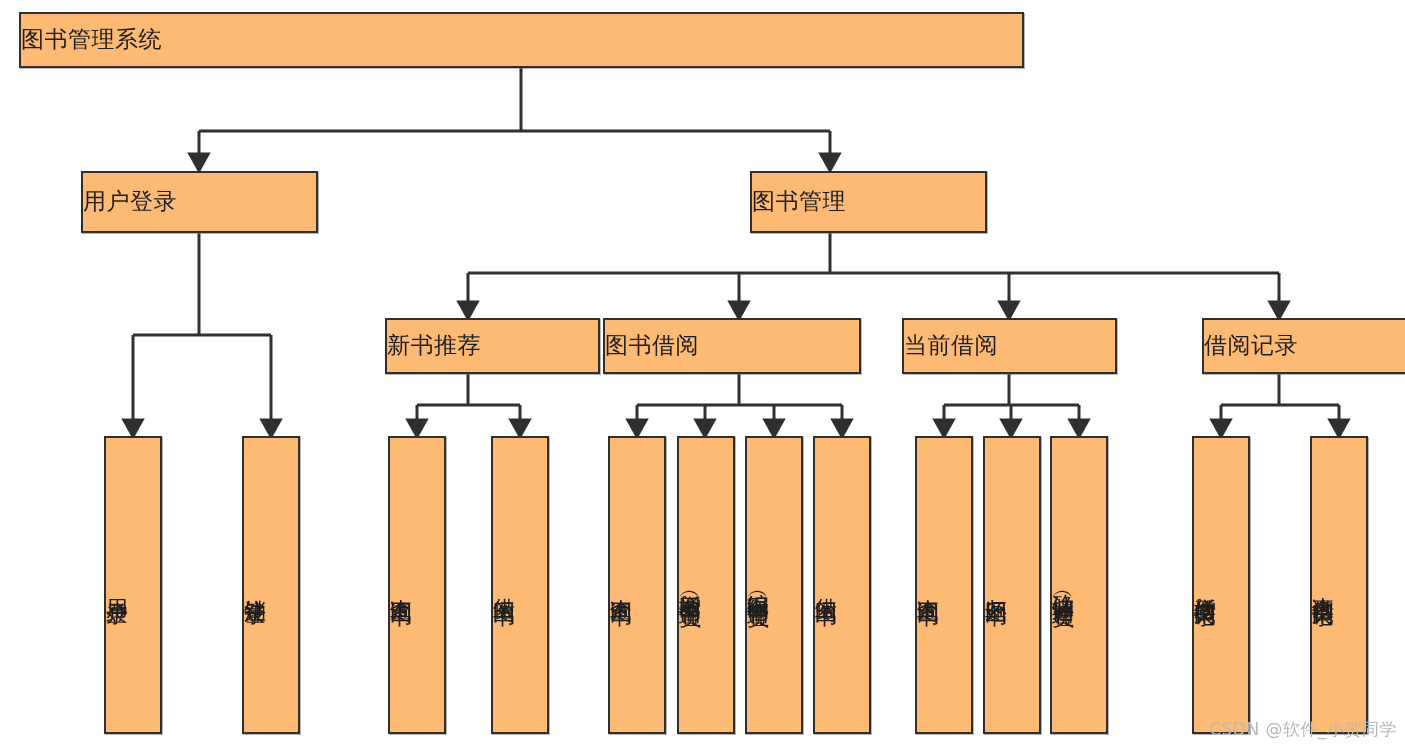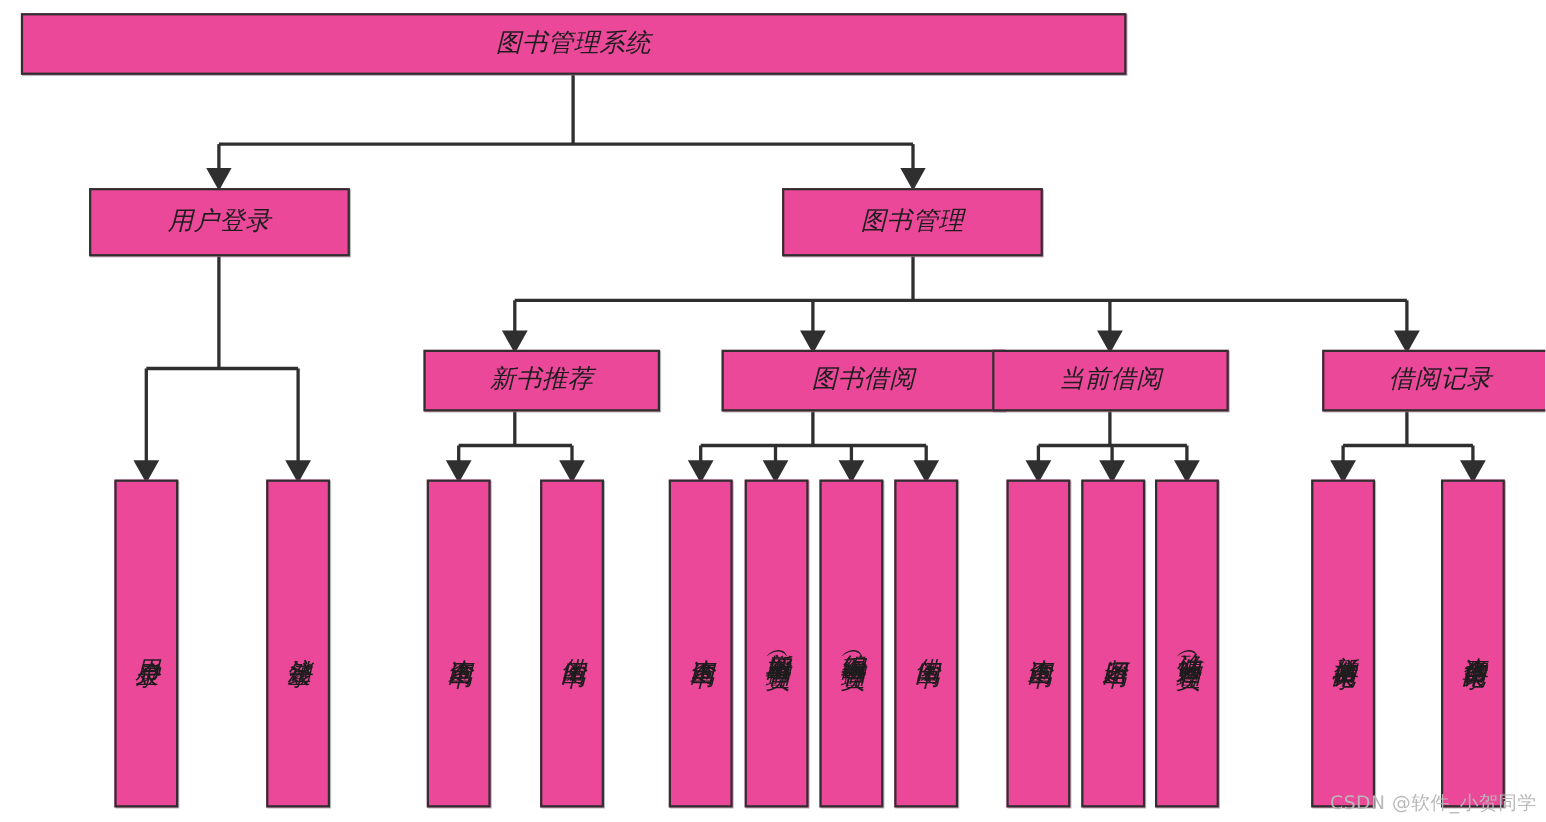--- a/index.html
+++ b/index.html
@@ -19,27 +19,26 @@
     position: absolute;
     left: 0;
     top: 0;
     width: 1405px;
     height: 747px;
   }
   .node {
     position: absolute;
     box-sizing: border-box;
     border: 2.5px solid #2f2f2f;
-    background: #ec4899;
+    background: #fdba74;
     display: flex;
     align-items: center;
-    justify-content: center;
+    justify-content: flex-start;
     color: #1d1d1d;
     box-shadow: 1px 1px 0 rgba(120,120,120,0.55);
-    font-style: italic;
   }
   .node .label {
     text-align: center;
     line-height: 1.18;
     letter-spacing: 0.5px;
   }
   .node.horiz .label {
     font-size: 23px;
     white-space: nowrap;
   }
@@ -117,28 +116,28 @@
     </g>
   </svg>
 
   <div class="node horiz" style="left:19px; top:12px; width:1005px; height:56px;">
     <span class="label">图书管理系统</span>
   </div>
 
   <div class="node horiz" style="left:81px; top:171px; width:237px; height:62px;">
     <span class="label">用户登录</span>
   </div>
-  <div class="node horiz" style="left:711px; top:171px; width:237px; height:62px;">
+  <div class="node horiz" style="left:750px; top:171px; width:237px; height:62px;">
     <span class="label">图书管理</span>
   </div>
 
   <div class="node horiz" style="left:361px; top:318px; width:215px; height:56px;margin-left:24px;">
     <span class="label">新书推荐</span>
   </div>
-  <div class="node horiz" style="left:656px; top:318px; width:258px; height:56px;">
+  <div class="node horiz" style="left:603px; top:318px; width:258px; height:56px;">
     <span class="label">图书借阅</span>
   </div>
   <div class="node horiz" style="left:902px; top:318px; width:215px; height:56px;">
     <span class="label">当前借阅</span>
   </div>
   <div class="node horiz" style="left:1172px; top:318px; width:215px; height:56px;margin-left:30px;">
     <span class="label">借阅记录</span>
   </div>
 
   <div class="node vert" style="left:104px; top:436px; width:58px; height:298px;">

